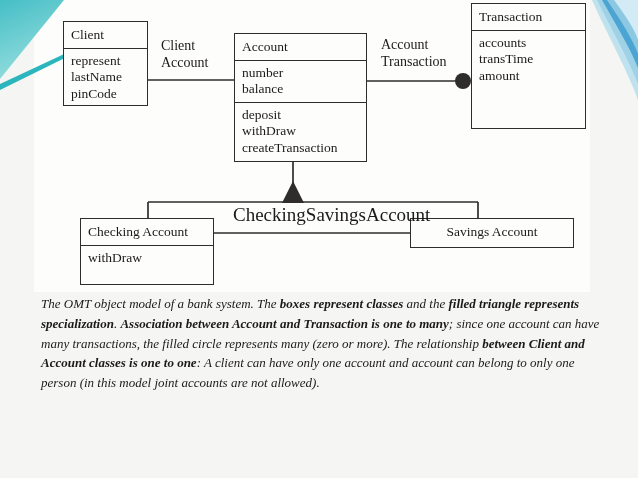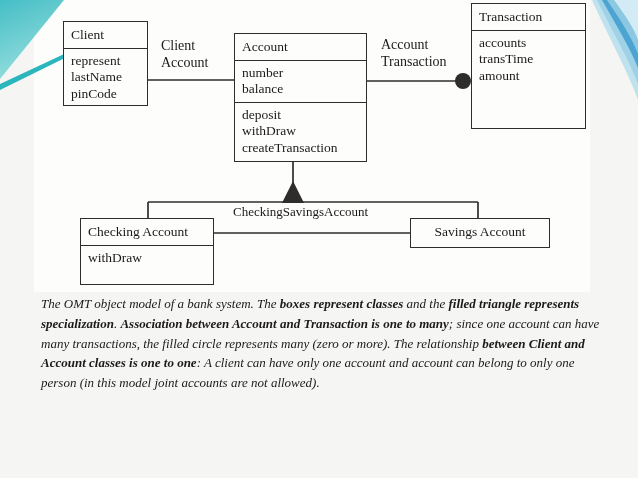--- a/index.html
+++ b/index.html
@@ -27,31 +27,31 @@
     overflow:hidden;
   }
   .uml .t{ padding:5px 7px 4px; border-bottom:1.5px solid var(--line,#2f2d2b); }
   .uml .t.last{ border-bottom:none; }
   .uml .s{ padding:4px 7px; border-bottom:1.5px solid var(--line,#2f2d2b); }
   .uml .s:last-child{ border-bottom:none; }
   #client-box      { left:63px;  top:21px;  width:85px;  height:85px; }
   #account-box     { left:234px; top:33px;  width:133px; height:129px; }
   #transaction-box { left:471px; top:3px;   width:115px; height:126px; }
   #checking-box    { left:80px;  top:218px; width:134px; height:67px; }
-  #savings-box     { left:410px; top:218px; width:140px; height:30px; }
+  #savings-box     { left:410px; top:218px; width:164px; height:30px; }
   #savings-box .t  { text-align:center; }
   
   .assoc-label{
     position:absolute; font-size:14px; line-height:17px; color:var(--ink,#1c1a18);
   }
   #lbl-ca { left:161px; top:37px; }
   #lbl-at { left:381px; top:36px; }
   #lbl-csa{
     position:absolute; left:233px; top:204px; width:146px; text-align:left;
-    font-size:13px; color:var(--ink,#1c1a18);
+    font-size:19px; color:var(--ink,#1c1a18);
   }
   
   #caption{
     position:absolute; left:41px; top:294px; width:567px; margin:0;
     font-family:"Liberation Serif", serif; font-style:italic;
     font-size:13px; line-height:19.8px; color:var(--ink,#1c1a18);
   }
   #caption b{ font-weight:bold; }
 </style>
 </head>

